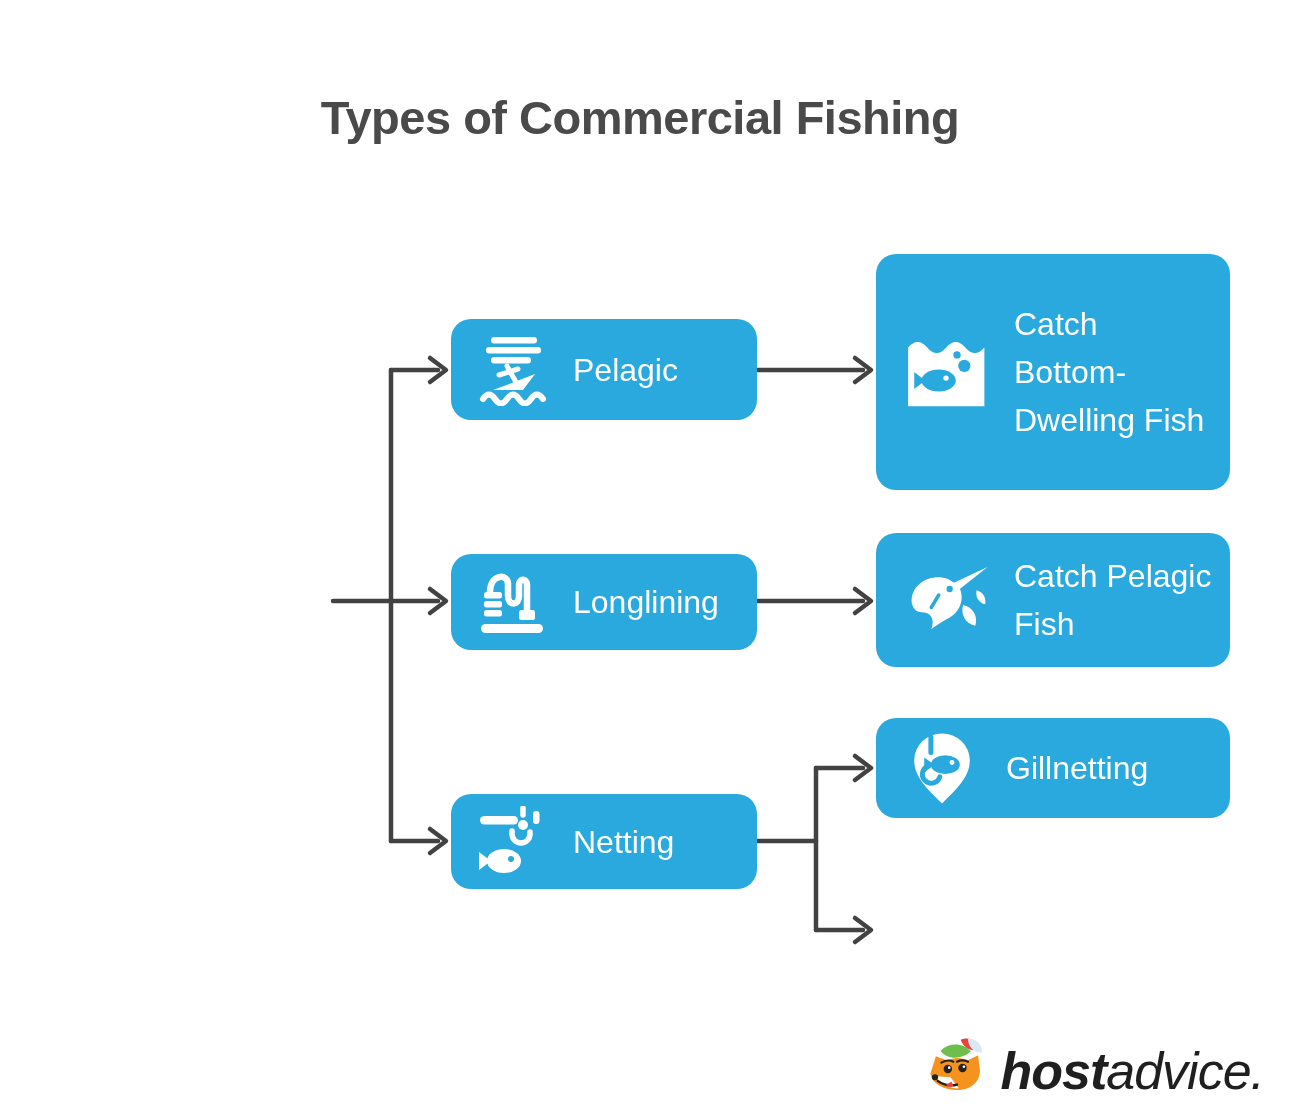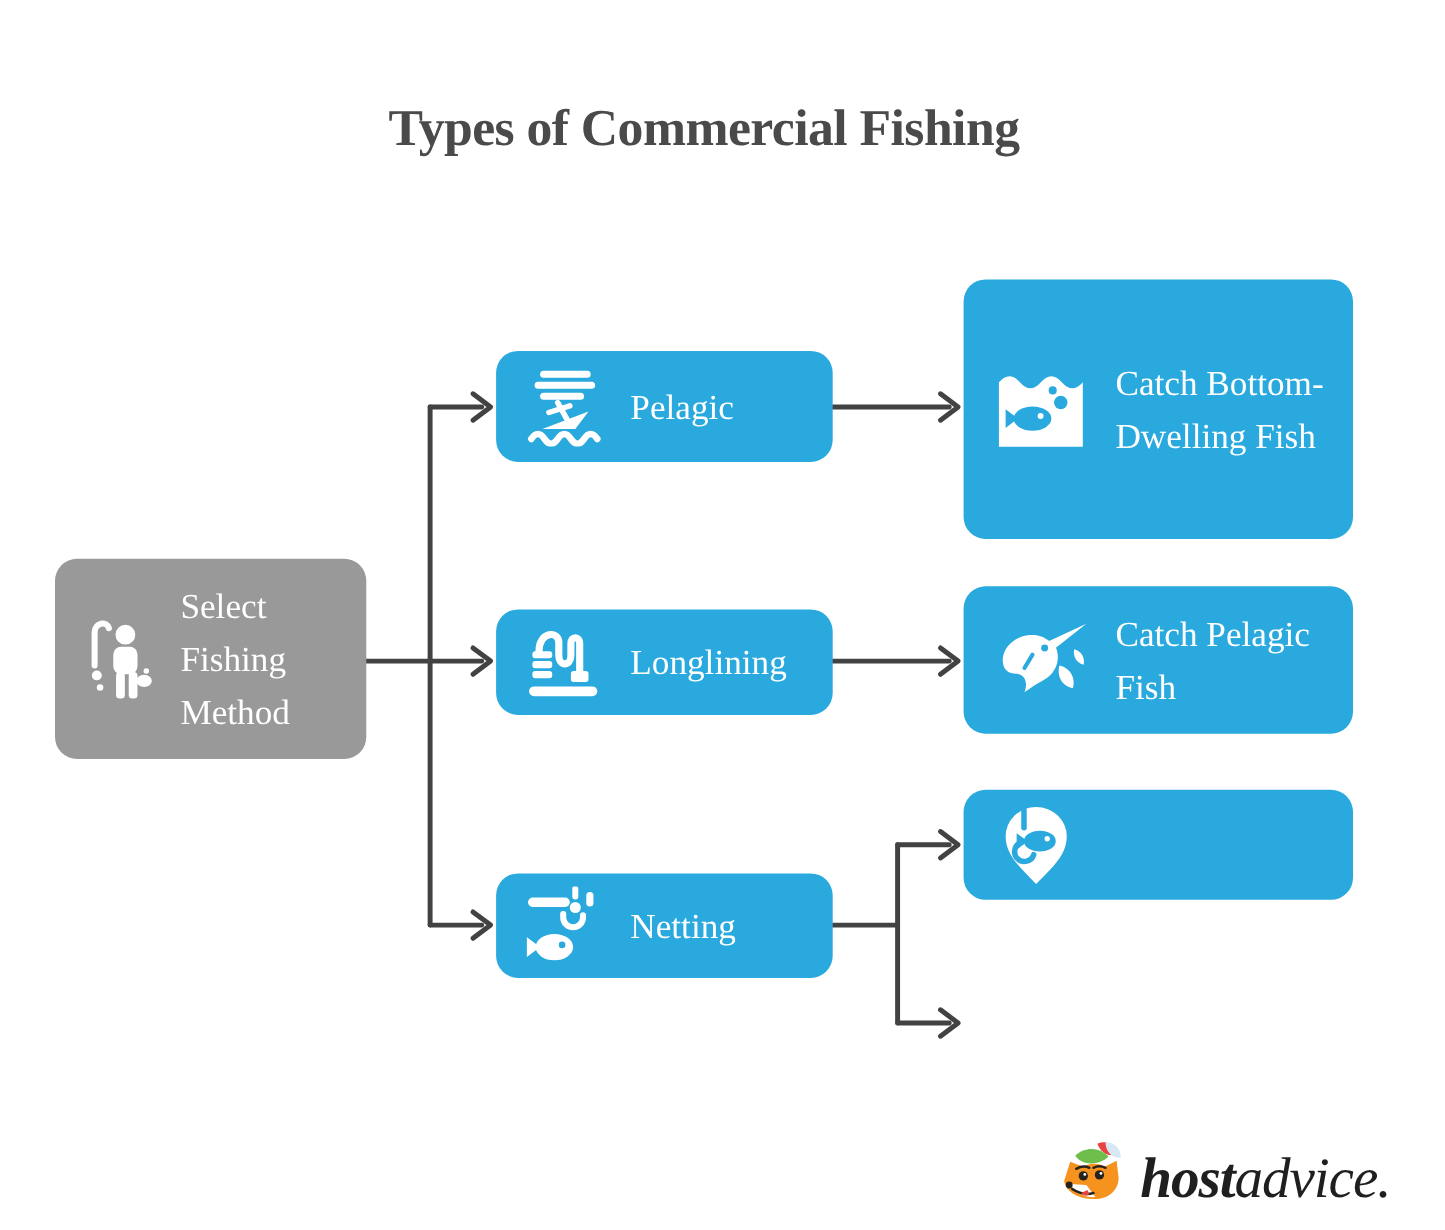--- a/index.html
+++ b/index.html
@@ -1,20 +1,20 @@
 <!DOCTYPE html>
 <html><head>
 <meta charset="utf-8">
 <style>
   html,body{margin:0;padding:0;background:#ffffff;}
   .canvas{
     position:relative;
     width:1314px;height:1118px;
     background:#ffffff;
-    font-family:Liberation Serif, serif;
+    font-family:Liberation Sans, sans-serif;
     overflow:hidden;
   }
   .page-title{
     position:absolute;top:90px;left:0;width:1280px;
     text-align:center;
     font-size:47px;font-weight:700;color:#4a4a4a;
     letter-spacing:-0.5px;
   }
   .connectors{position:absolute;left:0;top:0;width:1314px;height:1118px;}
   .node{
@@ -74,37 +74,20 @@
     <path d="M855,589 L871,601 L855,613"></path>
 
     <path d="M757,841 H816"></path>
     <path d="M816,768 V930"></path>
     <path d="M816,768 H863"></path>
     <path d="M855,756 L871,768 L855,780"></path>
     <path d="M816,930 H863"></path>
     <path d="M855,918 L871,930 L855,942"></path>
   </svg>
 
-  <div class="node node--gray" style="left:50px;top:508px;width:283px;height:182px;">
-    <span>
-      <svg class="node-icon" width="64" height="84" viewBox="0 0 64 84">
-        <path d="M10,48 V18 C10,9 21,7 23,14" stroke="#fff" stroke-width="5.5" fill="none" stroke-linecap="round"></path>
-        <circle cx="12" cy="57" r="4.5" fill="#fff"></circle>
-        <circle cx="15" cy="68" r="3" fill="#fff"></circle>
-        <circle cx="38" cy="20" r="9" fill="#fff"></circle>
-        <rect x="27" y="31" width="22" height="25" rx="7" fill="#fff"></rect>
-        <rect x="29.5" y="54" width="8" height="24" rx="3.5" fill="#fff"></rect>
-        <rect x="41" y="54" width="8" height="24" rx="3.5" fill="#fff"></rect>
-        <ellipse cx="55" cy="62" rx="7" ry="5.5" fill="#fff"></ellipse>
-        <path d="M50,62 L44,56 L44,68 Z" fill="#fff"></path>
-        <circle cx="57" cy="53" r="2.5" fill="#fff"></circle>
-      </svg>
-    </span>
-    <span class="node-label w-170">Select Fishing Method</span>
-  </div>
 
   <div class="node node--blue" style="left:451px;top:319px;width:306px;height:101px;">
     <span>
       <svg class="node-icon" width="72" height="72" viewBox="0 0 72 72">
         <rect x="14" y="3" width="46" height="6.5" rx="3.2" fill="#fff"></rect>
         <rect x="9" y="13" width="55" height="6.5" rx="3.2" fill="#fff"></rect>
         <rect x="14" y="23" width="40" height="6.5" rx="3.2" fill="#fff"></rect>
         <g>
           <path d="M16,56 L46,56 L58,40 L40,47 Z" fill="#fff"></path>
           <path d="M30,32 L40,50" stroke="#fff" stroke-width="5" stroke-linecap="round"></path>
@@ -179,20 +162,21 @@
     <span>
       <svg class="node-icon" width="80" height="80" viewBox="0 0 72 72">
         <path d="M36,68 C22,54 11,44 11,29 A25,24 0 1 1 61,29 C61,44 50,54 36,68 Z" fill="#fff"></path>
         <ellipse cx="39" cy="33" rx="13" ry="8.5" fill="#29A9DE"></ellipse>
         <path d="M29,33 L20,26.5 L20,40 Z" fill="#29A9DE"></path>
         <circle cx="45" cy="31" r="2.2" fill="#fff"></circle>
         <path d="M26,8 V22" stroke="#29A9DE" stroke-width="4.5" stroke-linecap="round"></path>
         <path d="M34,44 a8,8 0 1 1 -10,-10" stroke="#29A9DE" stroke-width="4.5" fill="none" stroke-linecap="round"></path>
       </svg>
     </span>
+    <span class="node-label">Gillnetting</span>
   </div>
 
 
   <div class="logo">
     <span>
       <svg width="66" height="66" viewBox="0 0 72 72">
         <path d="M40,4 C50,0 58,6 60,14 C52,18 43,13 40,4 Z" fill="#e8433e"></path>
         <path d="M48,3 C56,2 64,9 63,18 C55,19 48,12 48,3 Z" fill="#d8e9f5"></path>
         <path d="M18,16 C28,6 44,8 51,17 C41,26 25,26 18,16 Z" fill="#6dbe4b"></path>
         <path d="M7,41 L13,22 L26,27 C32,23 41,23 47,27 L59,21 L61,38

